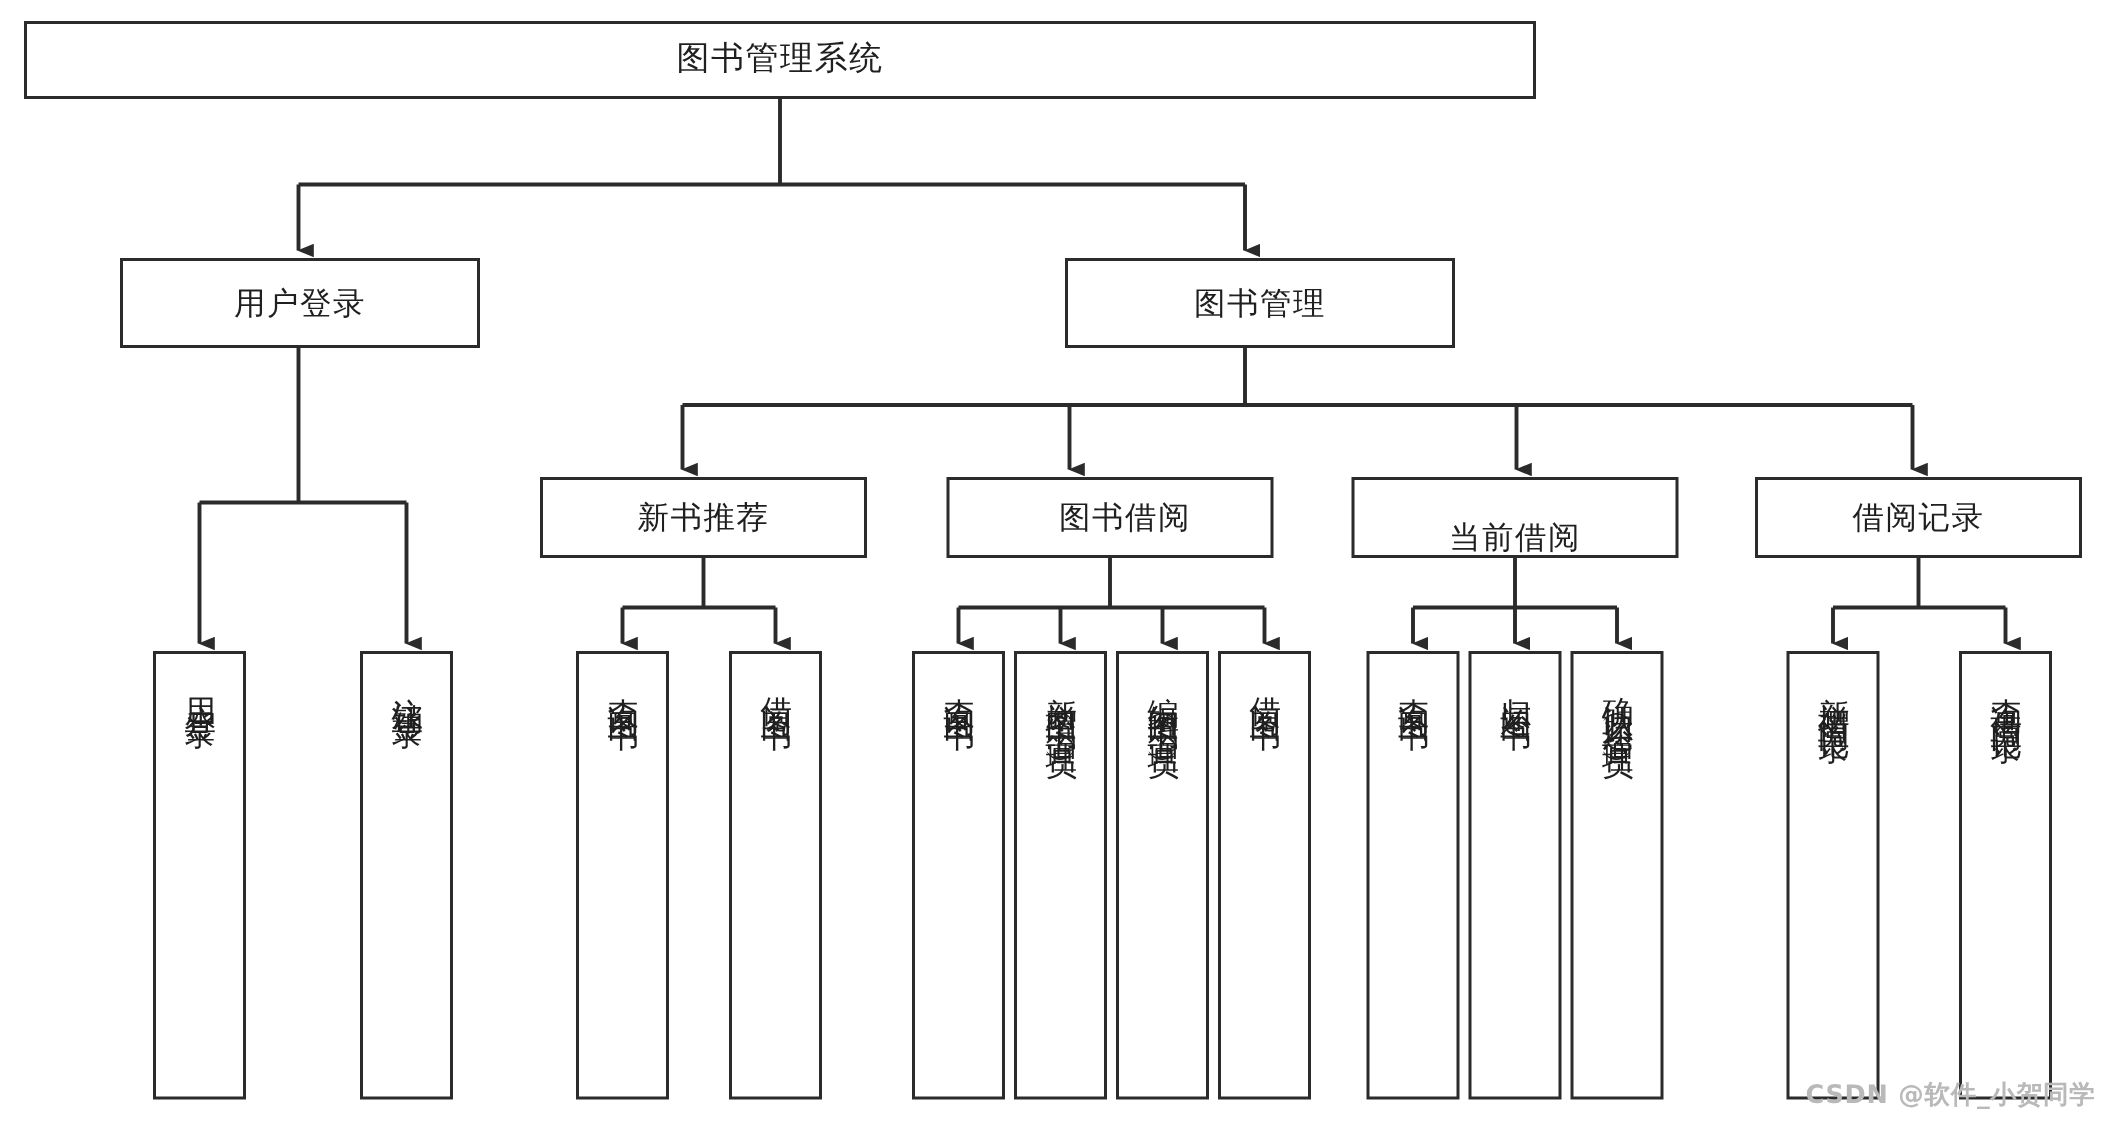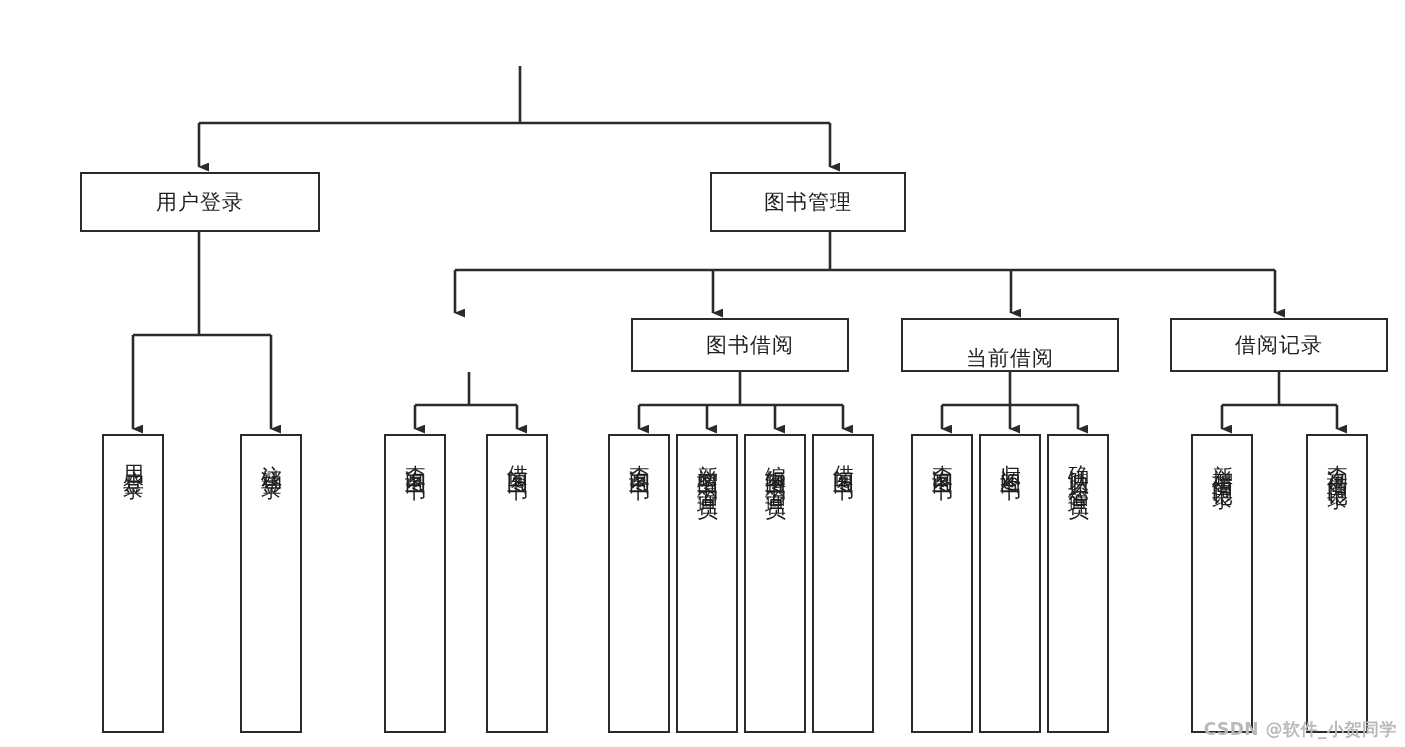--- a/index.html
+++ b/index.html
@@ -121,28 +121,34 @@
       <path d="M1010,405 L1010,429" marker-end="url(#arrowhead)"></path>
       <path d="M1078,405 L1078,429" marker-end="url(#arrowhead)"></path>
 
       <path d="M1279,372 L1279,405"></path>
       <path d="M1222,405 L1337,405"></path>
       <path d="M1222,405 L1222,429" marker-end="url(#arrowhead)"></path>
       <path d="M1337,405 L1337,429" marker-end="url(#arrowhead)"></path>
     </g>
   </svg>
 
+  <div class="node root" style="left:16px; top:14px; width:1008px; height:52px;">
+    <span class="node-label">图书管理系统</span>
+  </div>
 
   <div class="node" style="left:80px; top:172px; width:240px; height:60px;">
     <span class="node-label">用户登录</span>
   </div>
-  <div class="node" style="left:710px; top:172px; width:196px; height:60px;">
+  <div class="node" style="left:710px; top:172px; width:260px; height:60px;">
     <span class="node-label">图书管理</span>
   </div>
 
+  <div class="node" style="left:360px; top:318px; width:218px; height:54px;">
+    <span class="node-label">新书推荐</span>
+  </div>
   <div class="node" style="left:631px; top:318px; width:218px; height:54px;padding-left:20px;">
     <span class="node-label">图书借阅</span>
   </div>
   <div class="node" style="left:901px; top:318px; width:218px; height:54px;align-items:flex-end;">
     <span class="node-label">当前借阅</span>
   </div>
   <div class="node" style="left:1170px; top:318px; width:218px; height:54px;">
     <span class="node-label">借阅记录</span>
   </div>
 

